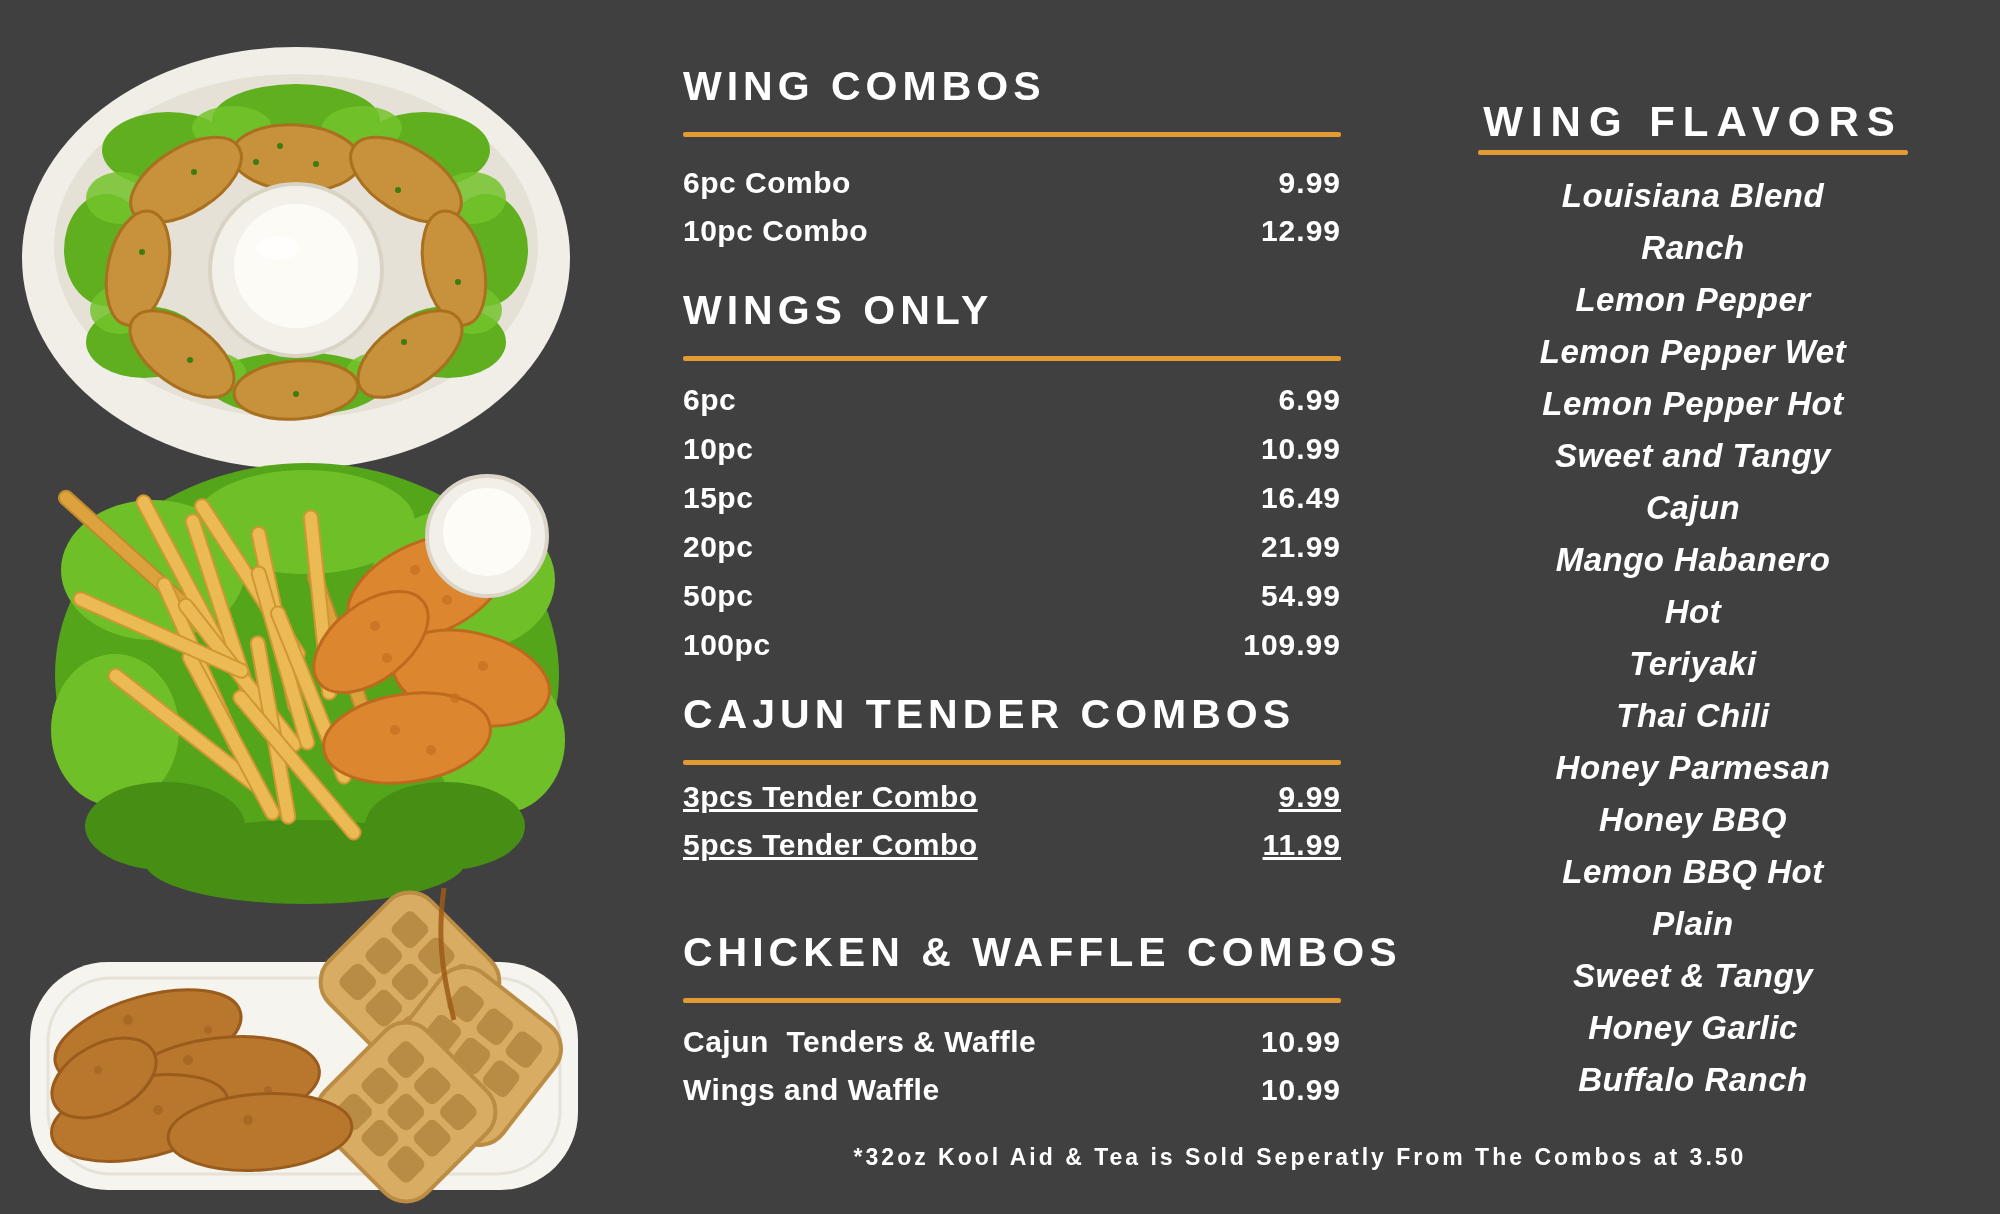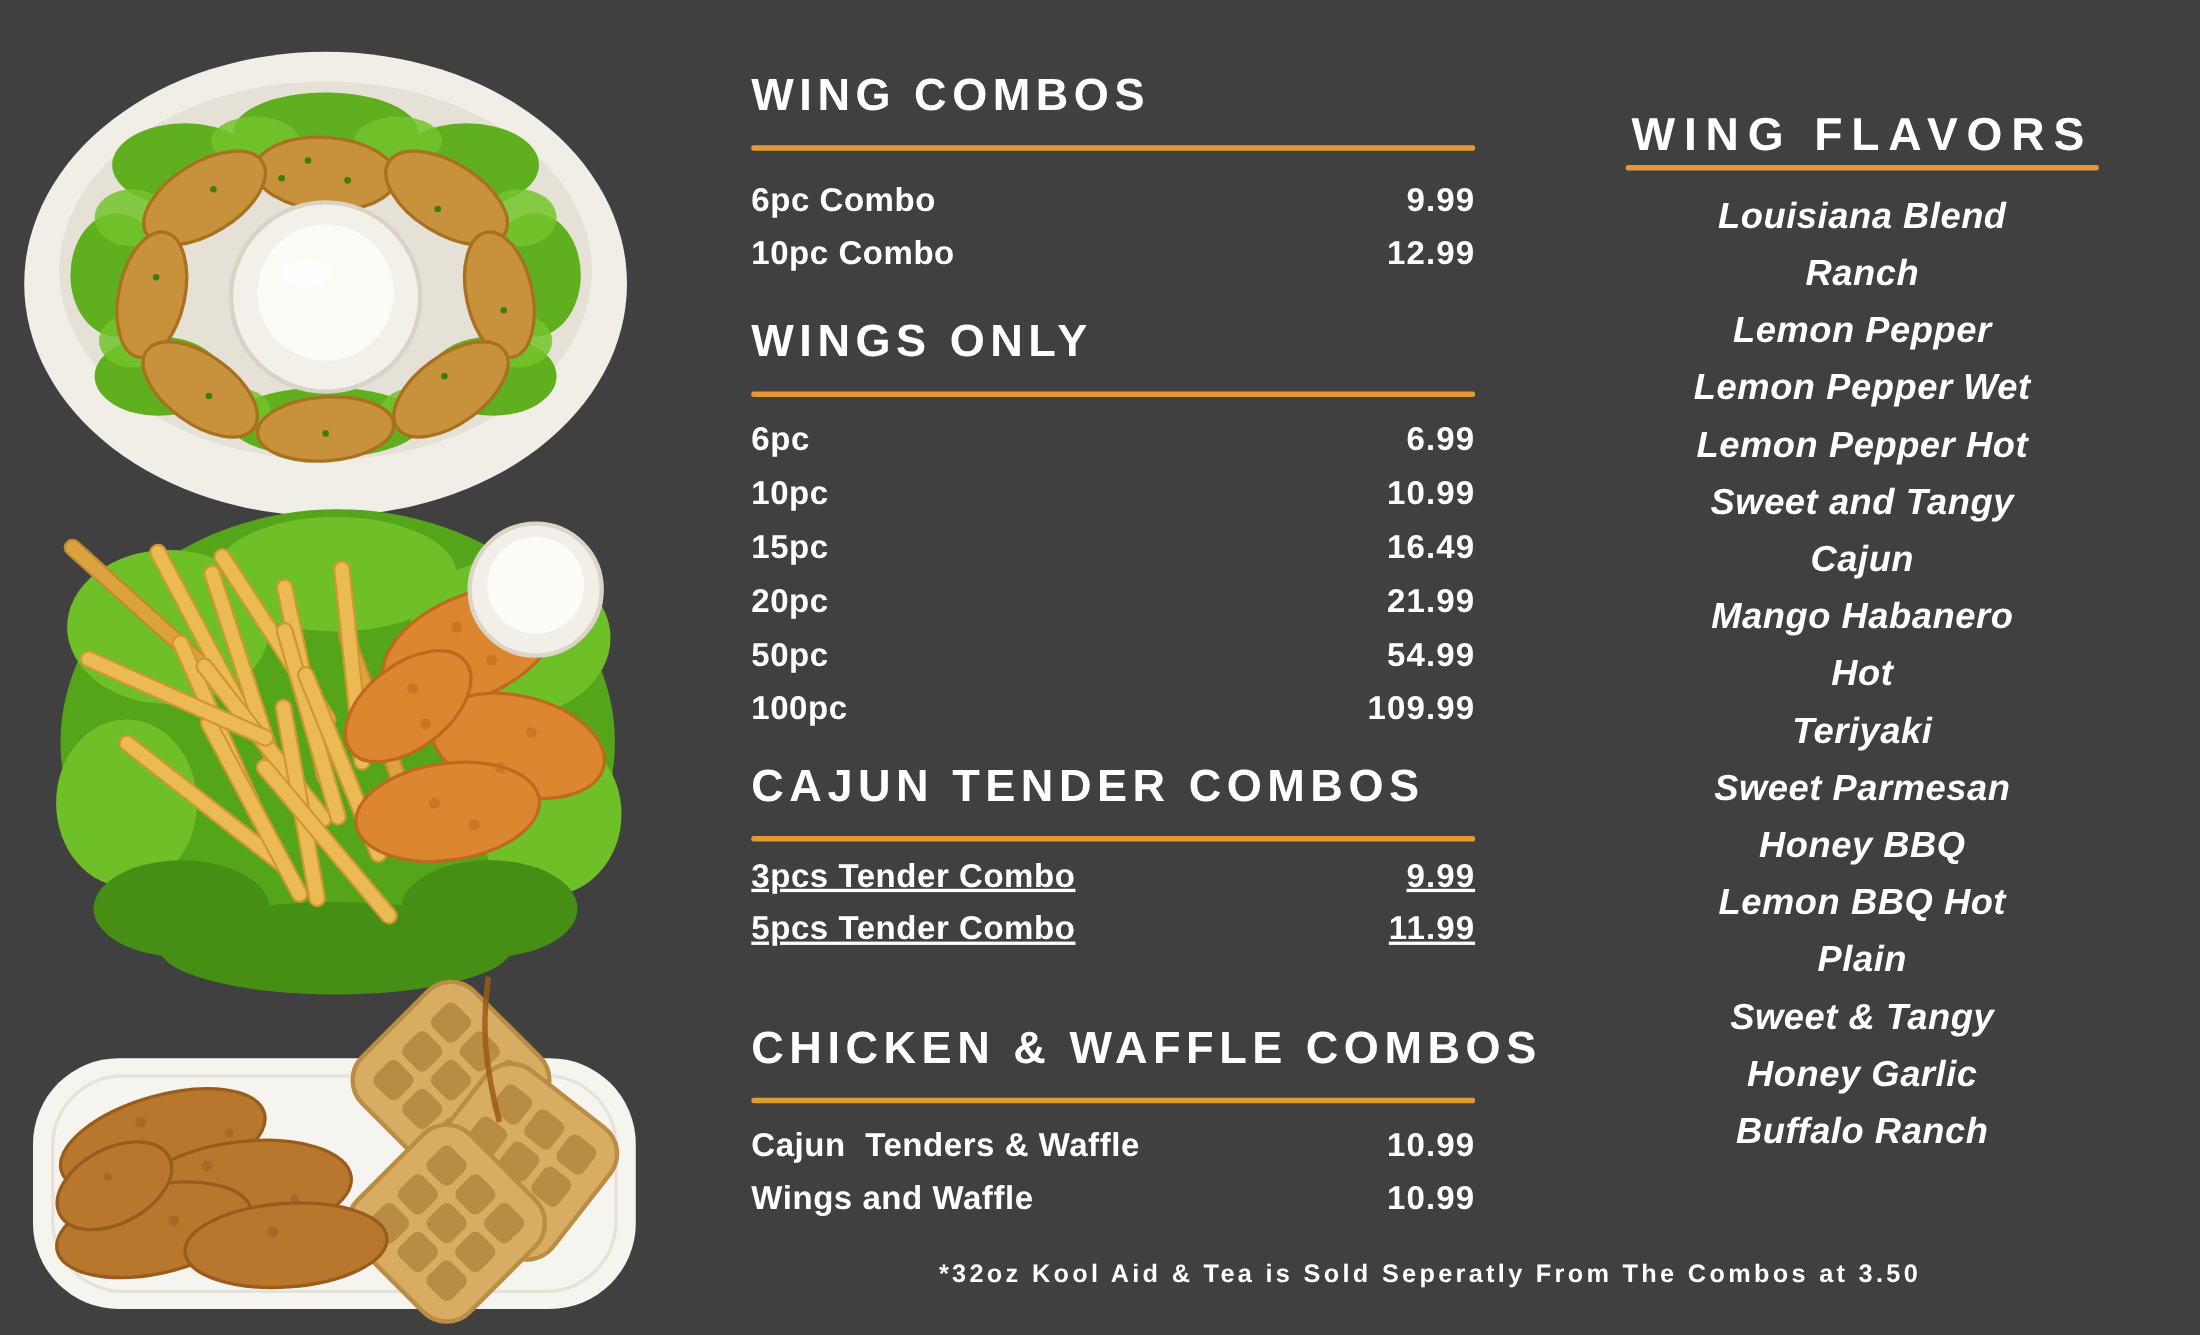--- a/index.html
+++ b/index.html
@@ -314,21 +314,22 @@
       <li class="flavor">Louisiana Blend</li>
       <li class="flavor">Ranch</li>
       <li class="flavor">Lemon Pepper</li>
       <li class="flavor">Lemon Pepper Wet</li>
       <li class="flavor">Lemon Pepper Hot</li>
       <li class="flavor">Sweet and Tangy</li>
       <li class="flavor">Cajun</li>
       <li class="flavor">Mango Habanero</li>
       <li class="flavor">Hot</li>
       <li class="flavor">Teriyaki</li>
-      <li class="flavor">Sweet Parmesan</li>
+      <li class="flavor">Thai Chili</li>
+      <li class="flavor">Honey Parmesan</li>
       <li class="flavor">Honey BBQ</li>
       <li class="flavor">Lemon BBQ Hot</li>
       <li class="flavor">Plain</li>
       <li class="flavor">Sweet &amp; Tangy</li>
       <li class="flavor">Honey Garlic</li>
       <li class="flavor">Buffalo Ranch</li>
     </ul>
   </aside>
 
   <p class="footnote">*32oz Kool Aid &amp; Tea is Sold Seperatly From The Combos at 3.50</p>

